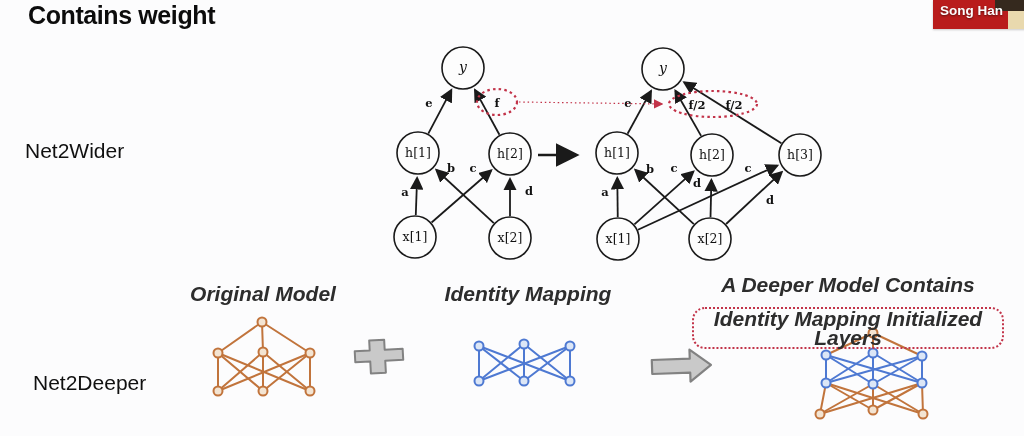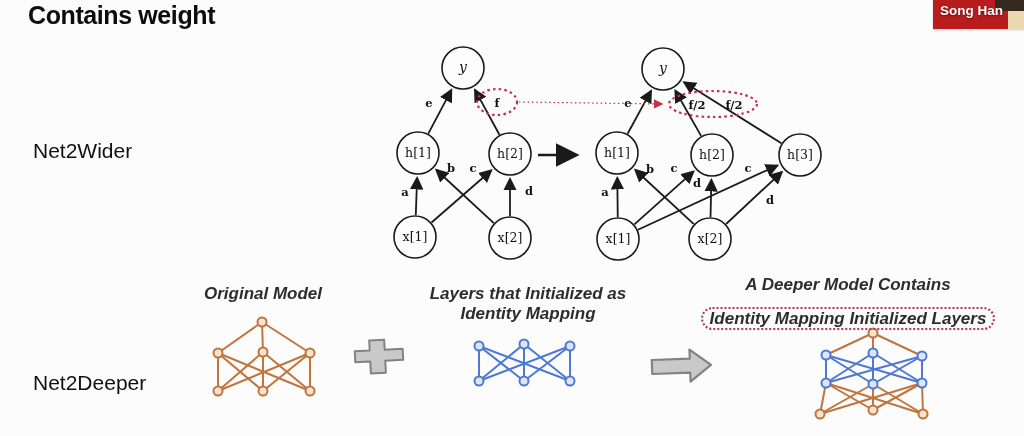--- a/index.html
+++ b/index.html
@@ -1,24 +1,24 @@
 <!DOCTYPE html>
 <html><head>
 <meta charset="utf-8">
 <style>
   html,body{margin:0;padding:0;background:#e9e9e9;}
   .stage{position:relative;width:1024px;height:436px;background:#fcfcfd;overflow:hidden;
          font-family:"Liberation Sans",sans-serif;}
   #diagram-svg{position:absolute;left:0;top:0;}
   .title{position:absolute;left:28px;top:1px;font-size:25px;font-weight:700;color:#0c0c0c;letter-spacing:-.4px;}
   .row-label{position:absolute;font-size:21px;font-weight:500;color:#101010;}
-  .row-label.wider{left:33px;top:139px;}
+  .row-label.wider{left:25px;top:139px;}
   .row-label.deeper{left:33px;top:343px;margin-top:28px;}
   .caption{position:absolute;font-style:italic;font-weight:600;color:#2d2d2d;
-           font-size:17px;text-align:center;line-height:20px;}
+           font-size:21px;text-align:center;line-height:20px;}
   .cap-original{left:181px;top:284px;width:164px;}
   .cap-identity{left:418px;top:284px;width:220px;}
   .cap-result{left:692px;top:275px;width:312px;}
   .red-box{display:inline-block;border:2px dotted #c23349;border-radius:13px;
            padding:0 7px;line-height:19px;margin-top:12px;}
   .badge{position:absolute;left:933px;top:0;width:102px;height:29px;background:#b91c1c;overflow:hidden;
          box-shadow:0 1px 2px rgba(0,0,0,.2);}
   .badge-dark{position:absolute;right:0;top:0;width:40px;height:11px;background:#35291e;}
   .badge-tan{position:absolute;right:0;bottom:0;width:27px;height:18px;background:#e9d9ae;}
   .badge-text{position:absolute;left:7px;top:3px;font-size:13.5px;font-weight:700;color:#fdfdfd;
@@ -181,21 +181,20 @@
   <div class="title">Contains weight</div>
 
   <div class="row-label wider">Net2Wider</div>
   <div class="row-label deeper">Net2Deeper</div>
 
   <div class="caption cap-original">
     <div>Original Model</div>
   </div>
 
   <div class="caption cap-identity">
-    <div>Layers that Initialized as</div>
     <div>Identity Mapping</div>
   </div>
 
   <div class="caption cap-result">
     <div>A Deeper Model Contains</div>
     <div class="red-box">Identity Mapping Initialized Layers</div>
   </div>
 
   <div class="badge">
     <div class="badge-dark"></div>

